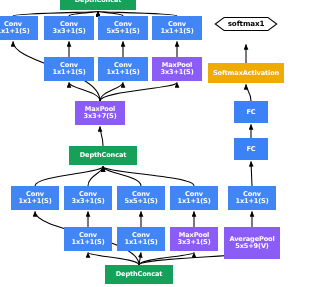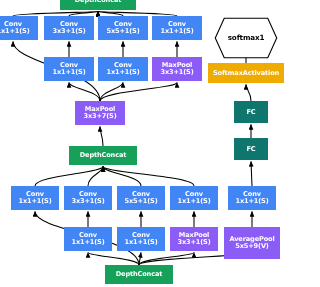--- a/index.html
+++ b/index.html
@@ -37,21 +37,21 @@
     font-weight: bold;
     letter-spacing: -0.15px;
     z-index: 3;
     overflow: hidden;
   }
   .node .l1 { display: block; }
   .node .l2 { display: block; }
   .n-conv   { background: #4285f4; }
   .n-pool   { background: #8b5cf6; }
   .n-concat { background: #16a05a; }
-  .n-fc     { background: #0f766e; }
+  .n-fc     { background: #3b82f6; }
   .n-soft   { background: #f0ab00; }
   .n-out {
     background: transparent;
     color: #000000;
     font-weight: bold;
     font-size: 7.2px;
     z-index: 4;
   }
   .octagon {
     position: absolute;
@@ -234,21 +234,21 @@
       <div class="node n-fc" style="left: 234px; top: 101px; width: 34px; height: 22px;">
         <span class="out-label">
           <span class="l1">FC</span>
         </span>
       </div>
       <div class="node n-soft" style="left: 208px; top: 63px; width: 76px; height: 20px;">
         <span class="out-label">
           <span class="l1">SoftmaxActivation</span>
         </span>
       </div>
-      <div class="node n-out" style="left: 214px; top: 17px; width: 64px; height: 42px;">
+      <div class="node n-out" style="left: 214px; top: 17px; width: 64px; height: 14px;">
         <svg class="octagon" viewBox="0 0 100 100" preserveAspectRatio="none">
           <polygon points="16,3 84,3 98,50 84,97 16,97 2,50" vector-effect="non-scaling-stroke"></polygon>
         </svg>
         <span class="out-label">
           <span class="l1">softmax1</span>
         </span>
       </div>
     </div>
 </div>
 

